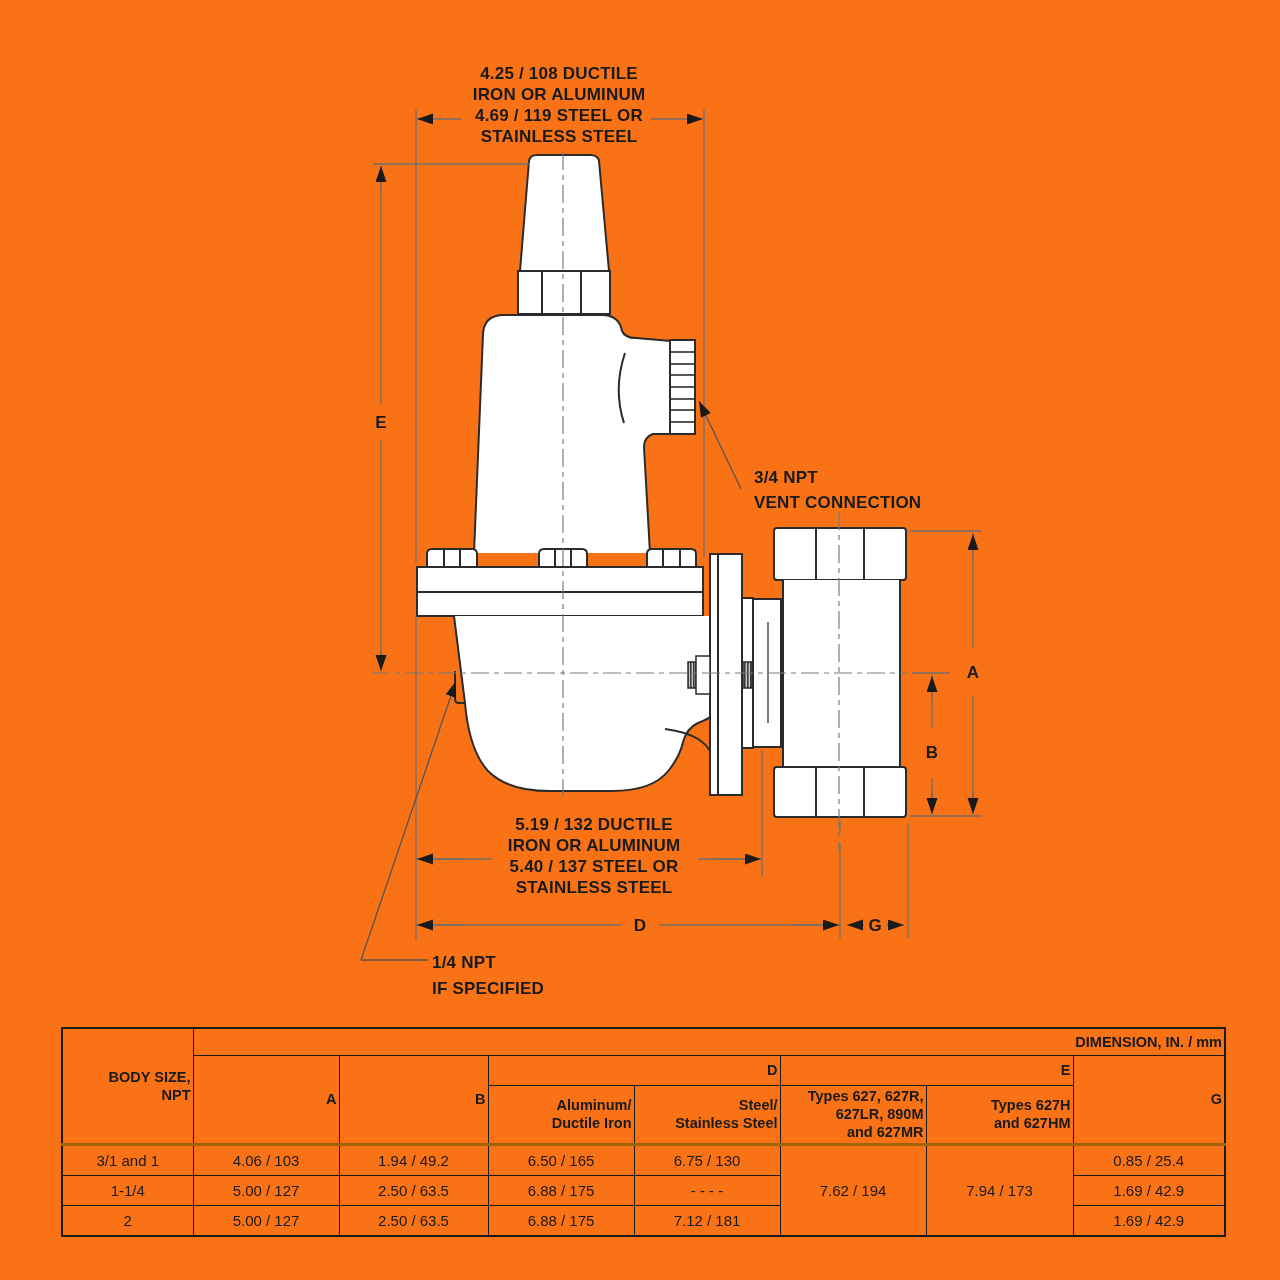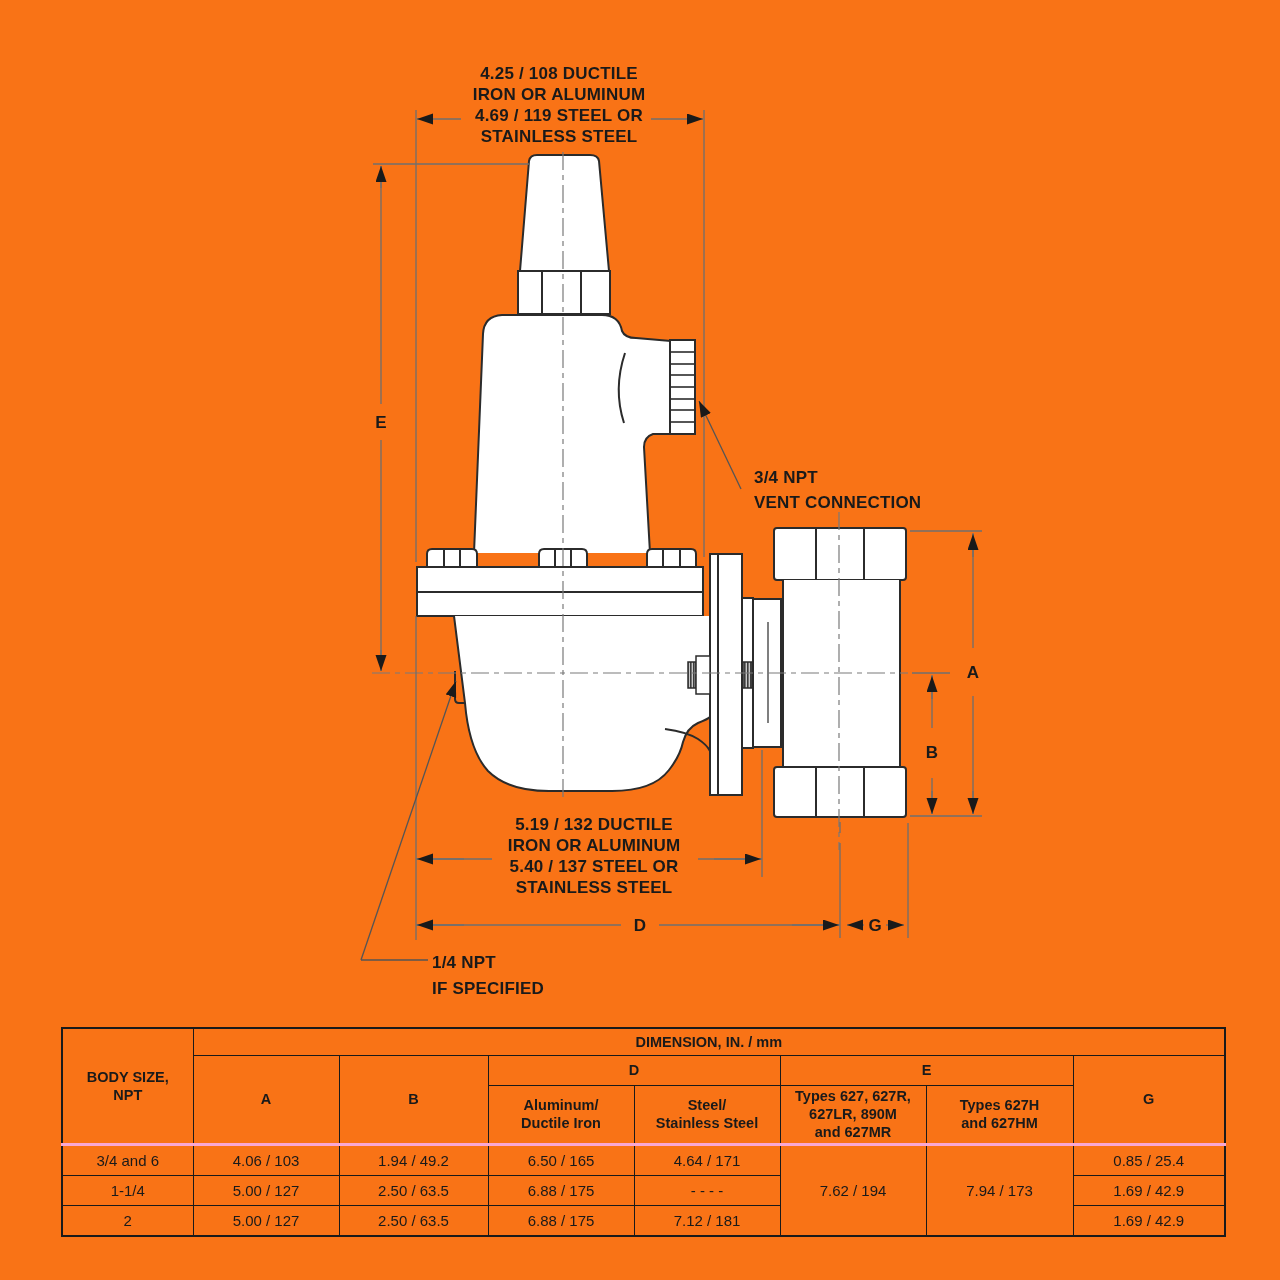--- a/index.html
+++ b/index.html
@@ -5,23 +5,23 @@
   html,body{margin:0;padding:0;background:#ffffff;}
   #page{position:relative;width:1280px;height:1280px;background:#f97316;overflow:hidden;
         font-family:"Liberation Sans", sans-serif;padding-left:24px;}
   svg text{font-family:"Liberation Sans", sans-serif;font-weight:bold;fill:#1a1a1a;}
   .ann{font-size:17px;letter-spacing:.2px;}
   .dimlbl{font-size:17px;}
   
   #dimtable{position:absolute;left:61px;top:1027px;border-collapse:collapse;table-layout:fixed;}
   #dimtable th,#dimtable td{border:1.5px solid #1a1a1a;text-align:center;vertical-align:middle;
       padding:0 2px;white-space:pre-line;color:#1a1a1a;}
-  #dimtable th{font-size:14.5px;font-weight:bold;line-height:1.25;}
+  #dimtable th{font-size:14.5px;font-weight:bold;line-height:1.25;text-align:right;}
   #dimtable td{font-size:15px;font-weight:normal;}
-  #dimtable .thick{border-bottom:3px solid #f9a8d4;}
+  #dimtable .thick{border-bottom:3px solid #a16207;}
   #dimtable{border:2px solid #1a1a1a;}
 </style>
 </head>
 <body>
 
 <div id="page">
 
 <svg width="1280" height="1015" viewBox="0 0 1280 1015">
   <defs>
     <marker id="ah" markerUnits="userSpaceOnUse" markerWidth="20" markerHeight="12" refX="16" refY="5.5" orient="auto">
@@ -227,25 +227,25 @@
 Ductile Iron</th>
     <th class="thick">Steel/
 Stainless Steel</th>
     <th class="thick">Types 627, 627R,
 627LR, 890M
 and 627MR</th>
     <th class="thick">Types 627H
 and 627HM</th>
   </tr>
   <tr style="height:31px">
-    <td>3/4 and 6</td>
+    <td>3/1 and 1</td>
     <td>4.06 / 103</td>
     <td>1.94 / 49.2</td>
     <td>6.50 / 165</td>
-    <td>4.64 / 171</td>
+    <td>6.75 / 130</td>
     <td rowspan="3">7.62 / 194</td>
     <td rowspan="3">7.94 / 173</td>
     <td>0.85 / 25.4</td>
   </tr>
   <tr style="height:30px">
     <td>1-1/4</td>
     <td>5.00 / 127</td>
     <td>2.50 / 63.5</td>
     <td>6.88 / 175</td>
     <td>- - - -</td>

